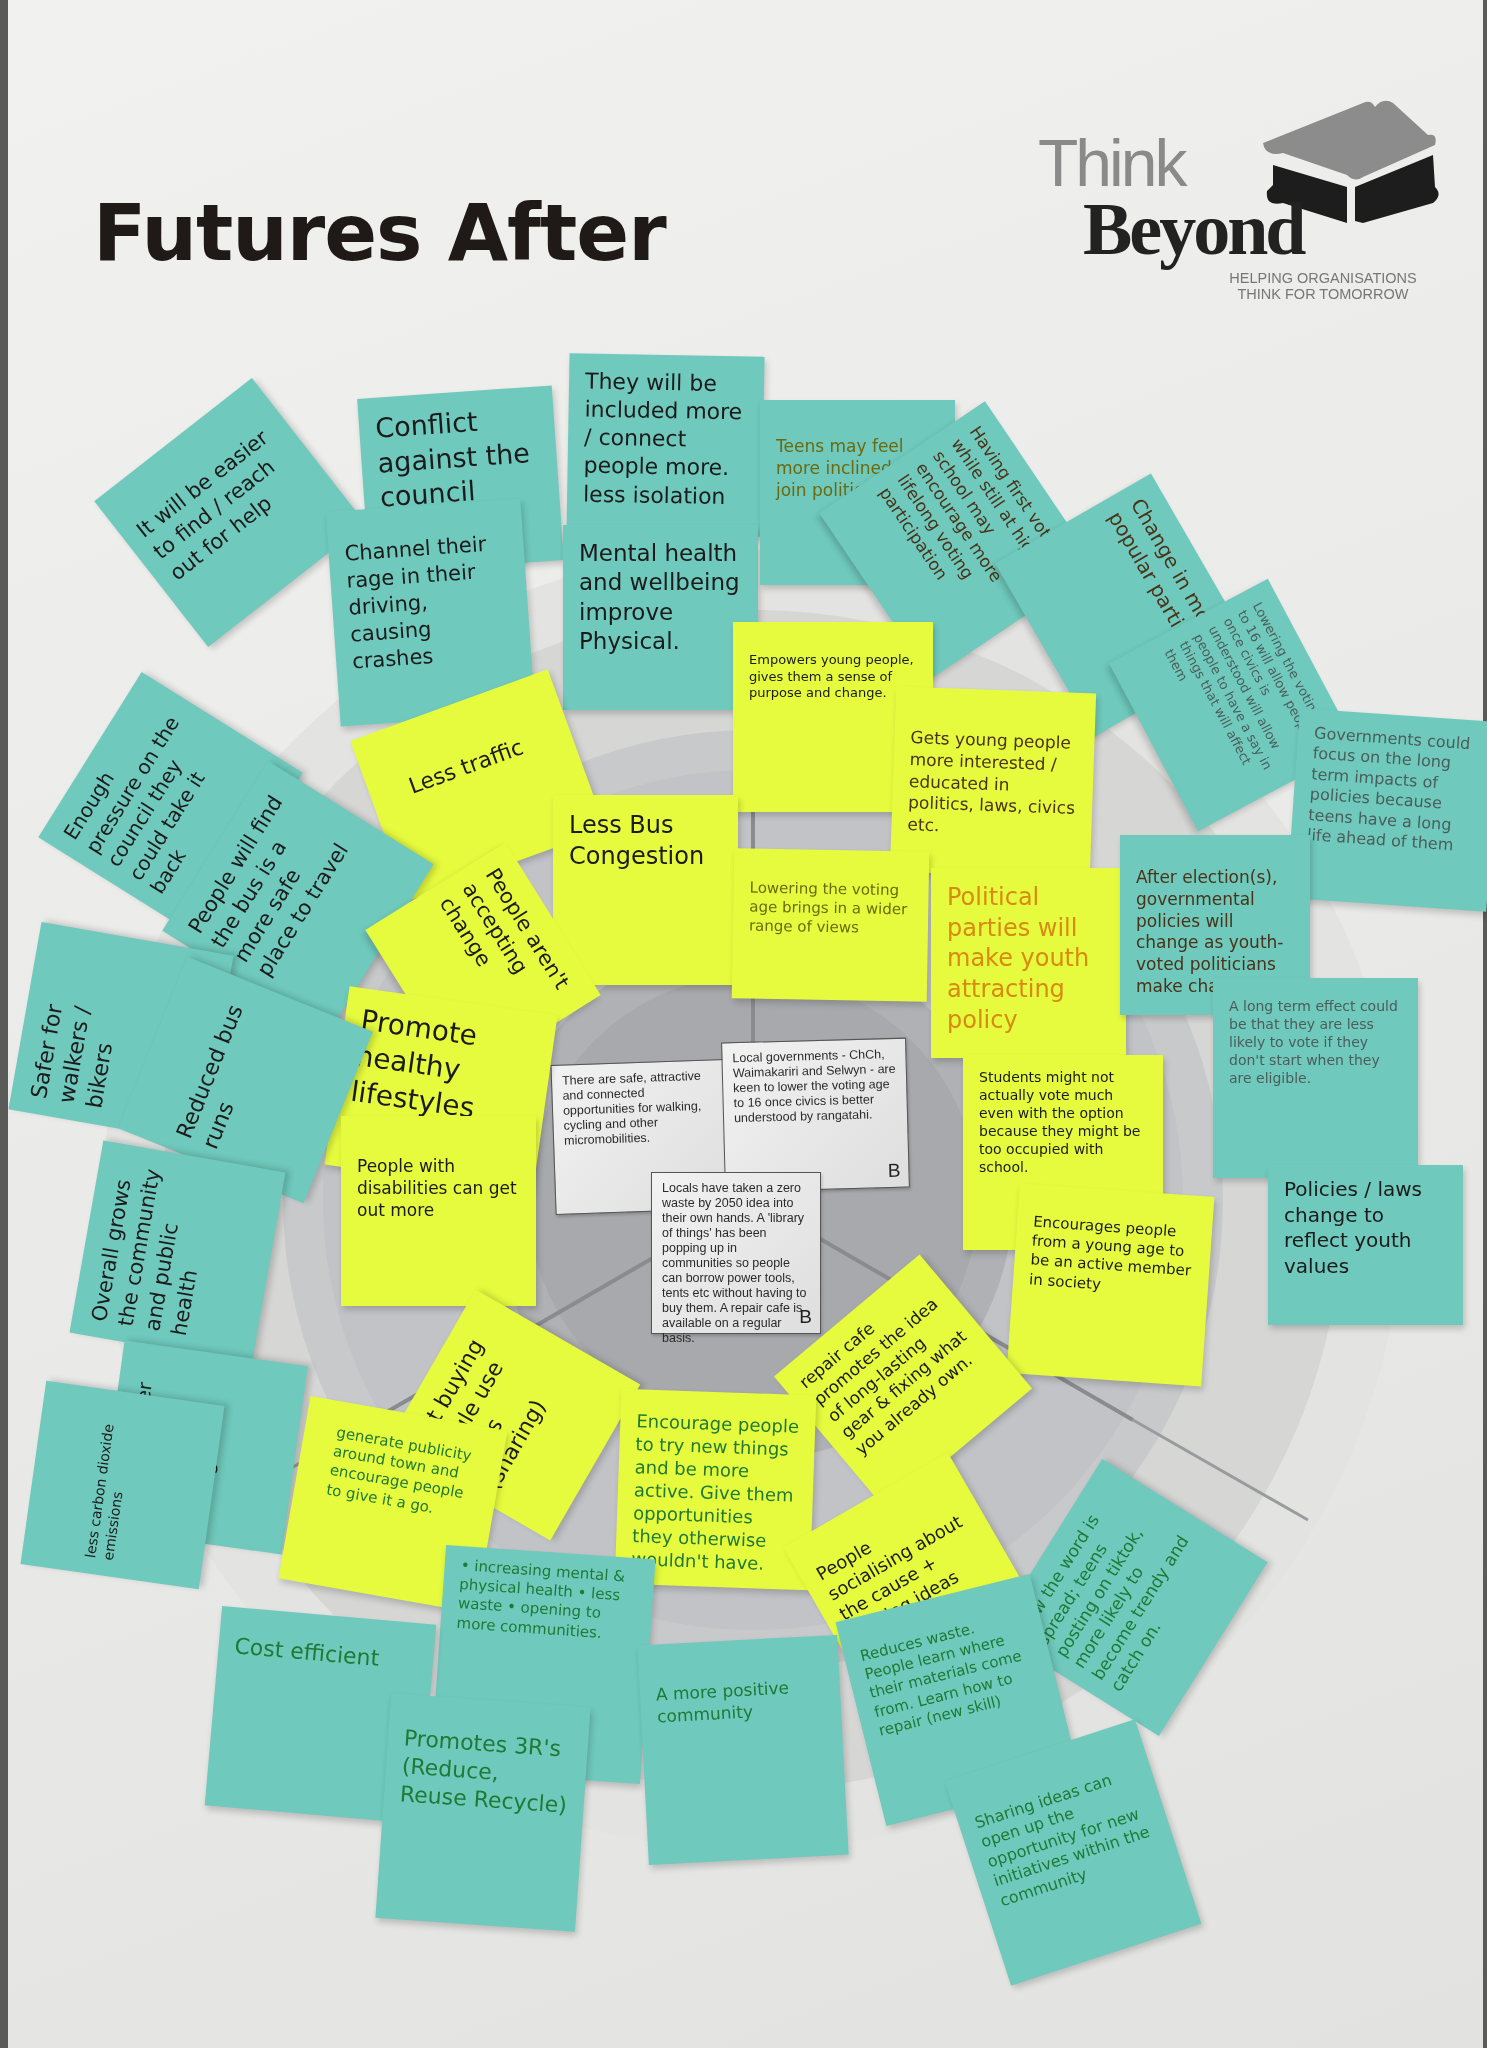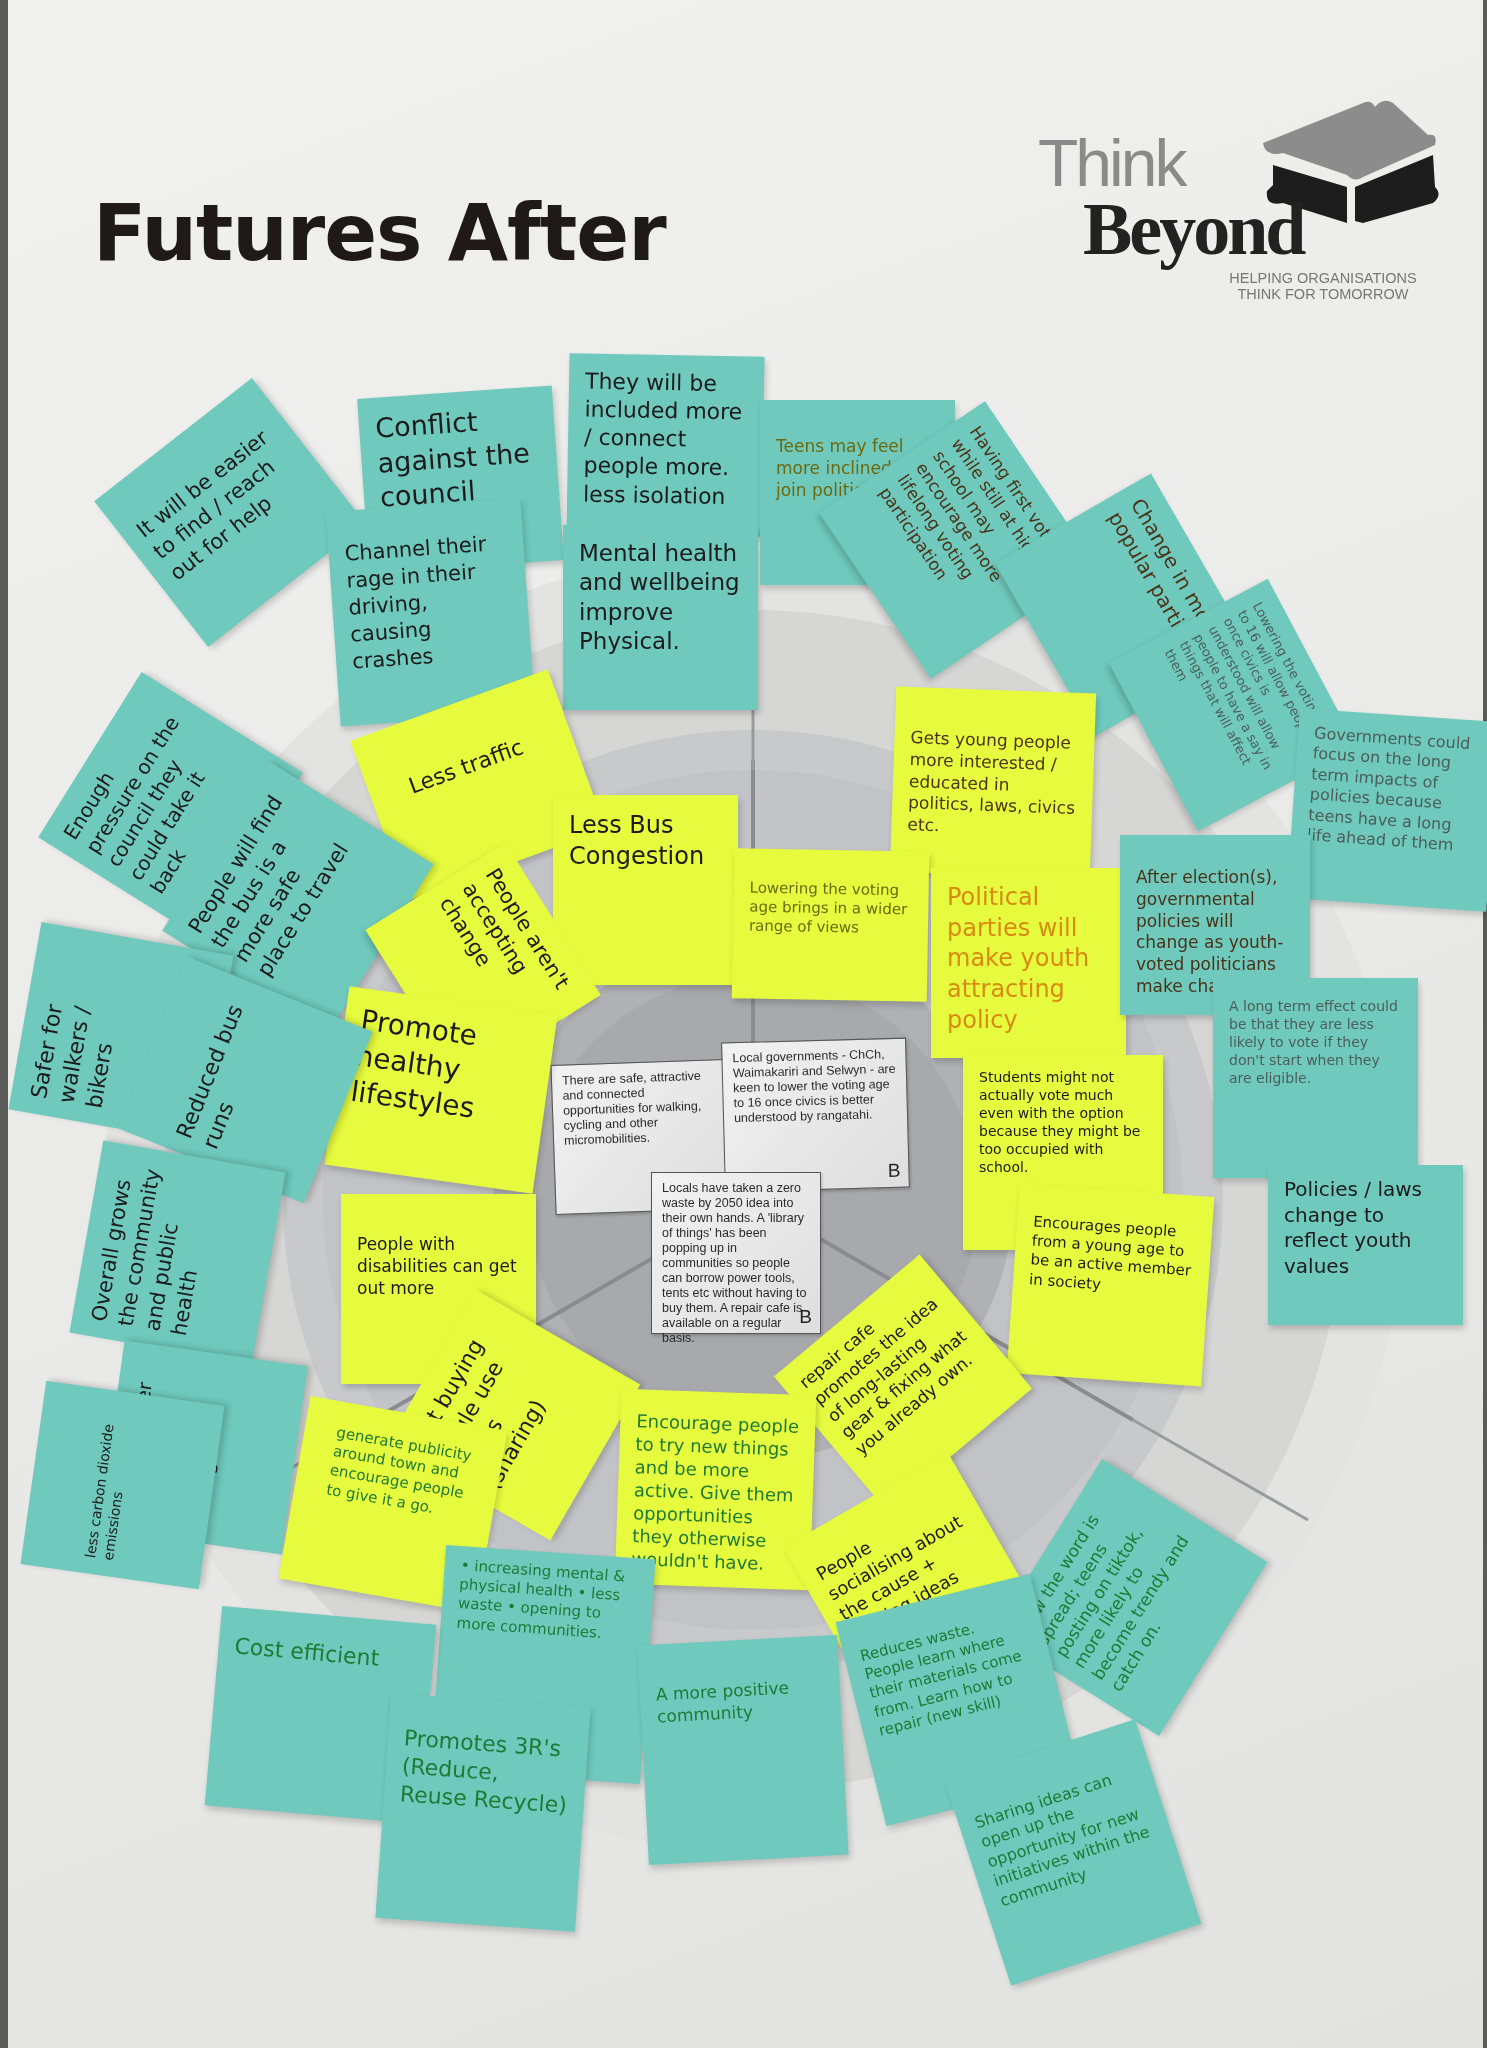--- a/index.html
+++ b/index.html
@@ -111,38 +111,39 @@
   <div class="note teal ink-black" style="left:560px; top:355px; width:195px; height:180px; font-size:22px; transform:rotate(1deg);">They will be included more / connect people more. less isolation</div>
   <div class="note teal ink-black" style="left:325px; top:505px; width:195px; height:215px; font-size:21px; padding-top:30px; transform:rotate(-4deg);">Channel their rage in their driving, causing crashes</div>
   <div class="note teal ink-black" style="left:555px; top:525px; width:195px; height:185px; font-size:23px;">Mental health and wellbeing improve Physical.</div>
 
   <div class="note teal ink-olive" style="left:752px; top:400px; width:195px; height:185px; font-size:17px; padding-top:36px;">Teens may feel more inclined to join politics</div>
   <div class="note teal ink-brown" style="left:850px; top:440px; width:200px; height:200px; font-size:17px; transform:rotate(56deg);">Having first vote while still at high school may encourage more lifelong voting participation</div>
   <div class="note teal ink-brown" style="left:1015px; top:515px; width:200px; height:180px; font-size:20px; transform:rotate(60deg);">Change in most popular parties</div>
   <div class="note teal ink-grey" style="left:1130px; top:615px; width:190px; height:180px; font-size:13px; transform:rotate(62deg);">Lowering the voting age to 16 will allow people once civics is understood will allow people to have a say in things that will affect them</div>
   <div class="note teal ink-grey" style="left:1285px; top:715px; width:200px; height:190px; font-size:16px; transform:rotate(4deg);">Governments could focus on the long term impacts of policies because teens have a long life ahead of them</div>
 
+  <div class="note yellow ink-black" style="left:725px; top:622px; width:200px; height:190px; font-size:13px; padding-top:30px;">Empowers young people, gives them a sense of purpose and change.</div>
   <div class="note yellow ink-brown" style="left:885px; top:690px; width:200px; height:185px; font-size:17px; padding-top:40px; transform:rotate(2deg);">Gets young people more interested / educated in politics, laws, civics etc.</div>
   <div class="note yellow ink-black" style="left:365px; top:700px; width:210px; height:170px; font-size:22px; padding-top:50px; padding-left:40px; transform:rotate(-20deg);">Less traffic</div>
   <div class="note yellow ink-black" style="left:545px; top:795px; width:185px; height:190px; font-size:24px; padding-top:15px;">Less Bus Congestion</div>
   <div class="note yellow ink-olive" style="left:725px; top:850px; width:195px; height:150px; font-size:15px; padding-top:30px; transform:rotate(1deg);">Lowering the voting age brings in a wider range of views</div>
   <div class="note yellow ink-orange" style="left:923px; top:868px; width:195px; height:190px; font-size:24px;">Political parties will make youth attracting policy</div>
   <div class="note teal ink-brown" style="left:1112px; top:835px; width:190px; height:180px; font-size:17px; padding-top:32px;">After election(s), governmental policies will change as youth-voted politicians make changes</div>
 
   <div class="note teal ink-black" style="left:65px; top:710px; width:195px; height:190px; font-size:20px; transform:rotate(-58deg);">Enough pressure on the council they could take it back</div>
   <div class="note teal ink-black" style="left:190px; top:800px; width:200px; height:195px; font-size:21px; transform:rotate(-58deg);">People will find the bus is a more safe place to travel</div>
   <div class="note yellow ink-black" style="left:385px; top:880px; width:180px; height:165px; font-size:21px; transform:rotate(58deg);">People aren't accepting change</div>
   <div class="note yellow ink-black" style="left:328px; top:1000px; width:210px; height:180px; font-size:28px; transform:rotate(8deg);">Promote healthy lifestyles</div>
   <div class="note teal ink-grey" style="left:1205px; top:978px; width:205px; height:200px; font-size:14px; padding-top:20px;">A long term effect could be that they are less likely to vote if they don't start when they are eligible.</div>
   <div class="note teal ink-black" style="left:18px; top:935px; width:190px; height:195px; font-size:22px; transform:rotate(-80deg);">Safer for walkers / bikers</div>
   <div class="note teal ink-black" style="left:145px; top:980px; width:185px; height:200px; font-size:22px; padding-top:50px; transform:rotate(-68deg);">Reduced bus runs</div>
   <div class="note teal ink-black" style="left:1260px; top:1165px; width:195px; height:160px; font-size:20px; padding-top:12px;">Policies / laws change to reflect youth values</div>
   <div class="note yellow ink-black" style="left:955px; top:1055px; width:200px; height:195px; font-size:14px;">Students might not actually vote much even with the option because they might be too occupied with school.</div>
   <div class="note teal ink-black" style="left:72px; top:1160px; width:195px; height:185px; font-size:21px; transform:rotate(-80deg);">Overall grows the community and public health</div>
-  <div class="note yellow ink-black" style="left:333px; top:1194px; width:195px; height:190px; font-size:17px; padding-top:40px;">People with disabilities can get out more</div>
+  <div class="note yellow ink-black" style="left:333px; top:1116px; width:195px; height:190px; font-size:17px; padding-top:40px;">People with disabilities can get out more</div>
   <div class="note yellow ink-black" style="left:1005px; top:1190px; width:195px; height:190px; font-size:15px; padding-top:28px; transform:rotate(4deg);">Encourages people from a young age to be an active member in society</div>
   <div class="note teal ink-black" style="left:100px; top:1355px; width:190px; height:185px; font-size:19px; transform:rotate(-82deg);">Better / easier parking (less cars) safer driving</div>
   <div class="note teal ink-black" style="left:22px; top:1395px; width:185px; height:180px; font-size:14px; padding-top:60px; transform:rotate(-82deg);">less carbon dioxide emissions</div>
 
   <div class="note yellow ink-black" style="left:415px; top:1320px; width:180px; height:190px; font-size:22px; transform:rotate(-60deg);">Not buying single use items (sharing)</div>
   <div class="note yellow ink-black" style="left:800px; top:1295px; width:190px; height:175px; font-size:17px; transform:rotate(-40deg);">repair cafe promotes the idea of long-lasting gear &amp; fixing what you already own.</div>
   <div class="note yellow ink-green" style="left:610px; top:1392px; width:195px; height:195px; font-size:18px; padding-top:20px; transform:rotate(2deg);">Encourage people to try new things and be more active. Give them opportunities they otherwise wouldn't have.</div>
   <div class="note yellow ink-green" style="left:285px; top:1412px; width:200px; height:185px; font-size:15px; padding-top:22px; padding-left:32px; transform:rotate(10deg);">generate publicity around town and encourage people to give it a go.</div>
   <div class="note yellow ink-black" style="left:800px; top:1490px; width:190px; height:150px; font-size:18px; padding-top:30px; transform:rotate(-30deg);">People socialising about the cause + sharing ideas</div>
   <div class="note teal ink-green" style="left:1020px; top:1500px; width:205px; height:195px; font-size:17px; transform:rotate(-58deg);">How the word is spread; teens posting on tiktok, more likely to become trendy and catch on.</div>

